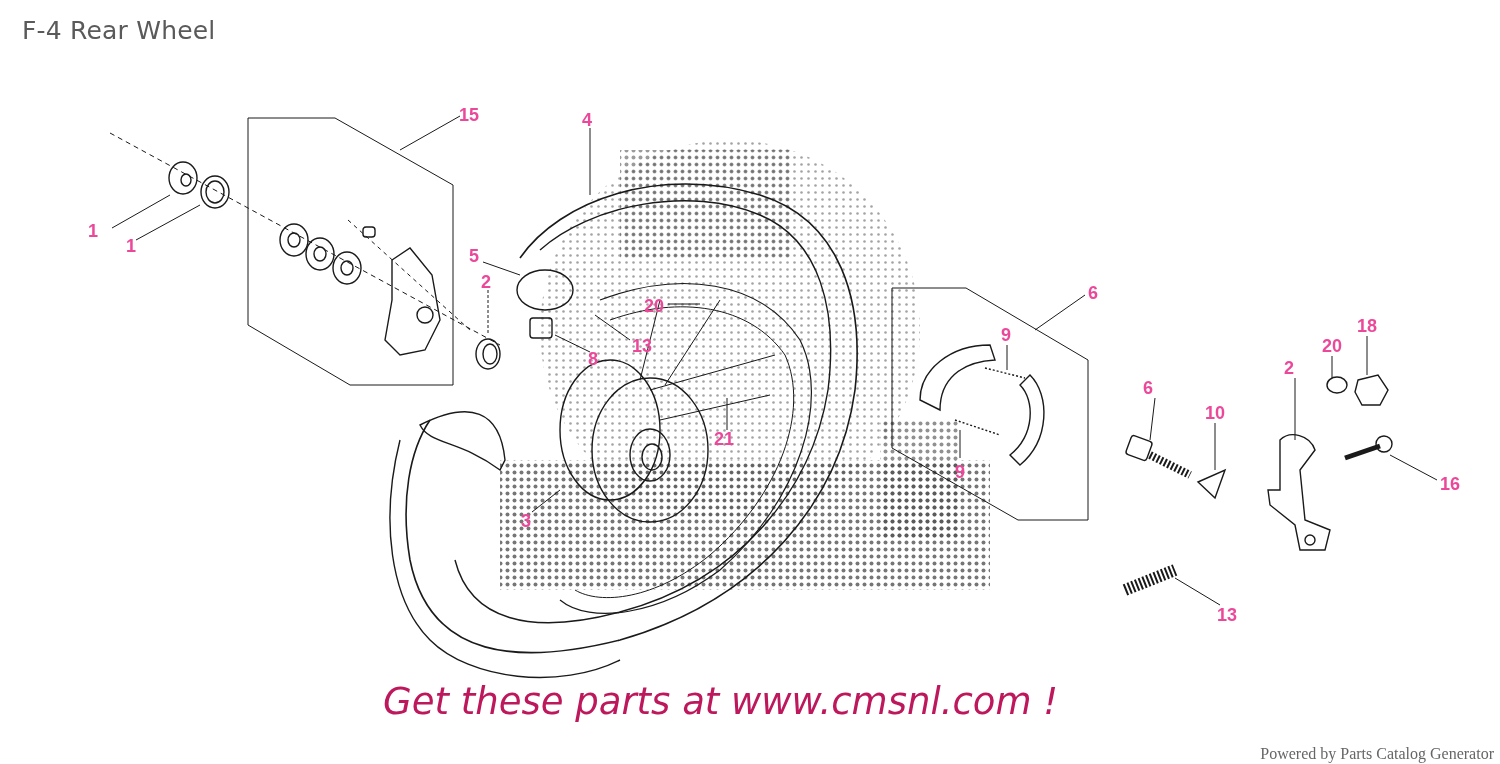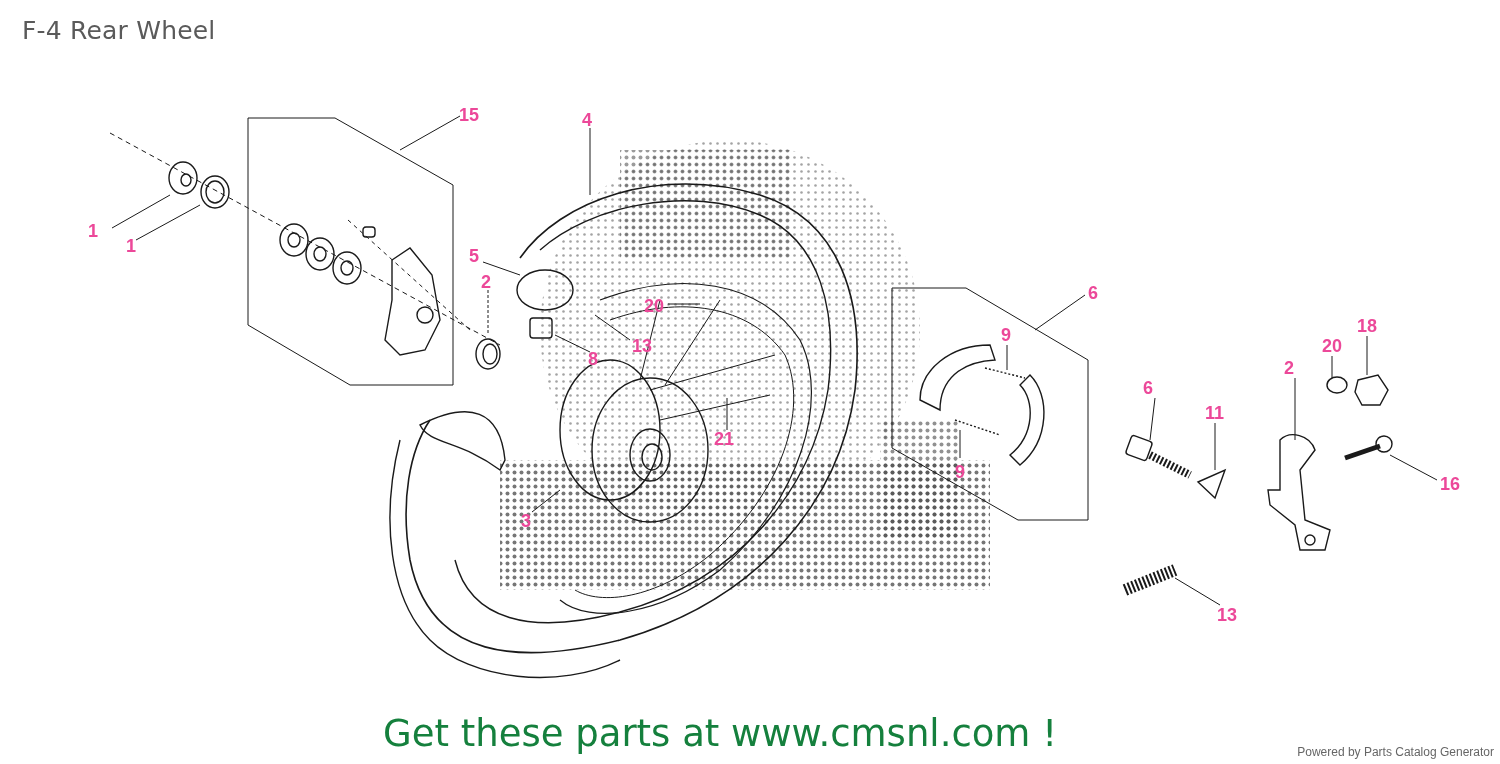--- a/index.html
+++ b/index.html
@@ -1,21 +1,21 @@
 <!DOCTYPE html>
 <html><head>
 <meta charset="utf-8">
 <style>
   html, body { margin:0; padding:0; }
   body { width:1500px; height:764px; background:#ffffff; position:relative; overflow:hidden; font-family:"DejaVu Sans", sans-serif; }
   .title { position:absolute; left:22px; top:16px; font-size:25px; color:#5a5a5a; letter-spacing:0.2px; }
   .canvas { position:absolute; left:0; top:0; width:1500px; height:764px; }
   .callout { position:absolute; font-family:"Liberation Sans", sans-serif; font-weight:bold; font-size:18px; color:#ec4899; line-height:1; }
-  .promo { position:absolute; left:383px; top:712px; font-size:37px; color:#15803d; font-family:"DejaVu Sans", sans-serif; white-space:nowrap; }
-  .powered { position:absolute; right:6px; top:745px; font-size:12px; color:#666; font-family:Liberation Sans, sans-serif; }
+  .promo { position:absolute; left:383px; top:680px; font-size:37px; color:#be185d; font-family:"DejaVu Sans", sans-serif; white-space:nowrap;font-style:italic; }
+  .powered { position:absolute; right:6px; top:745px; font-size:16px; color:#666; font-family:Liberation Serif, serif; }
 </style>
 </head>
 <body>
 
 <div class="title">F-4 Rear Wheel</div>
 
 <svg class="canvas" viewBox="0 0 1500 764" xmlns="http://www.w3.org/2000/svg">
   <defs>
     <pattern id="dots" width="7" height="7" patternUnits="userSpaceOnUse">
       <circle cx="3.5" cy="3.5" r="2" fill="#333"></circle>
@@ -137,21 +137,21 @@
 <div class="callout" style="left:481px;top:273px;">2</div>
 <div class="callout" style="left:644px;top:297px;">20</div>
 <div class="callout" style="left:632px;top:337px;">13</div>
 <div class="callout" style="left:588px;top:350px;">8</div>
 <div class="callout" style="left:714px;top:430px;">21</div>
 <div class="callout" style="left:521px;top:512px;">3</div>
 <div class="callout" style="left:1088px;top:284px;">6</div>
 <div class="callout" style="left:1001px;top:326px;">9</div>
 <div class="callout" style="left:955px;top:463px;">9</div>
 <div class="callout" style="left:1143px;top:379px;">6</div>
-<div class="callout" style="left:1205px;top:404px;">11</div>
+<div class="callout" style="left:1205px;top:404px;">10</div>
 <div class="callout" style="left:1284px;top:359px;">2</div>
 <div class="callout" style="left:1322px;top:337px;">20</div>
 <div class="callout" style="left:1357px;top:317px;">18</div>
 <div class="callout" style="left:1440px;top:475px;">16</div>
 <div class="callout" style="left:1217px;top:606px;">13</div>
 
 <div class="promo">Get these parts at www.cmsnl.com !</div>
 <div class="powered">Powered by Parts Catalog Generator</div>
 
 </body></html>

